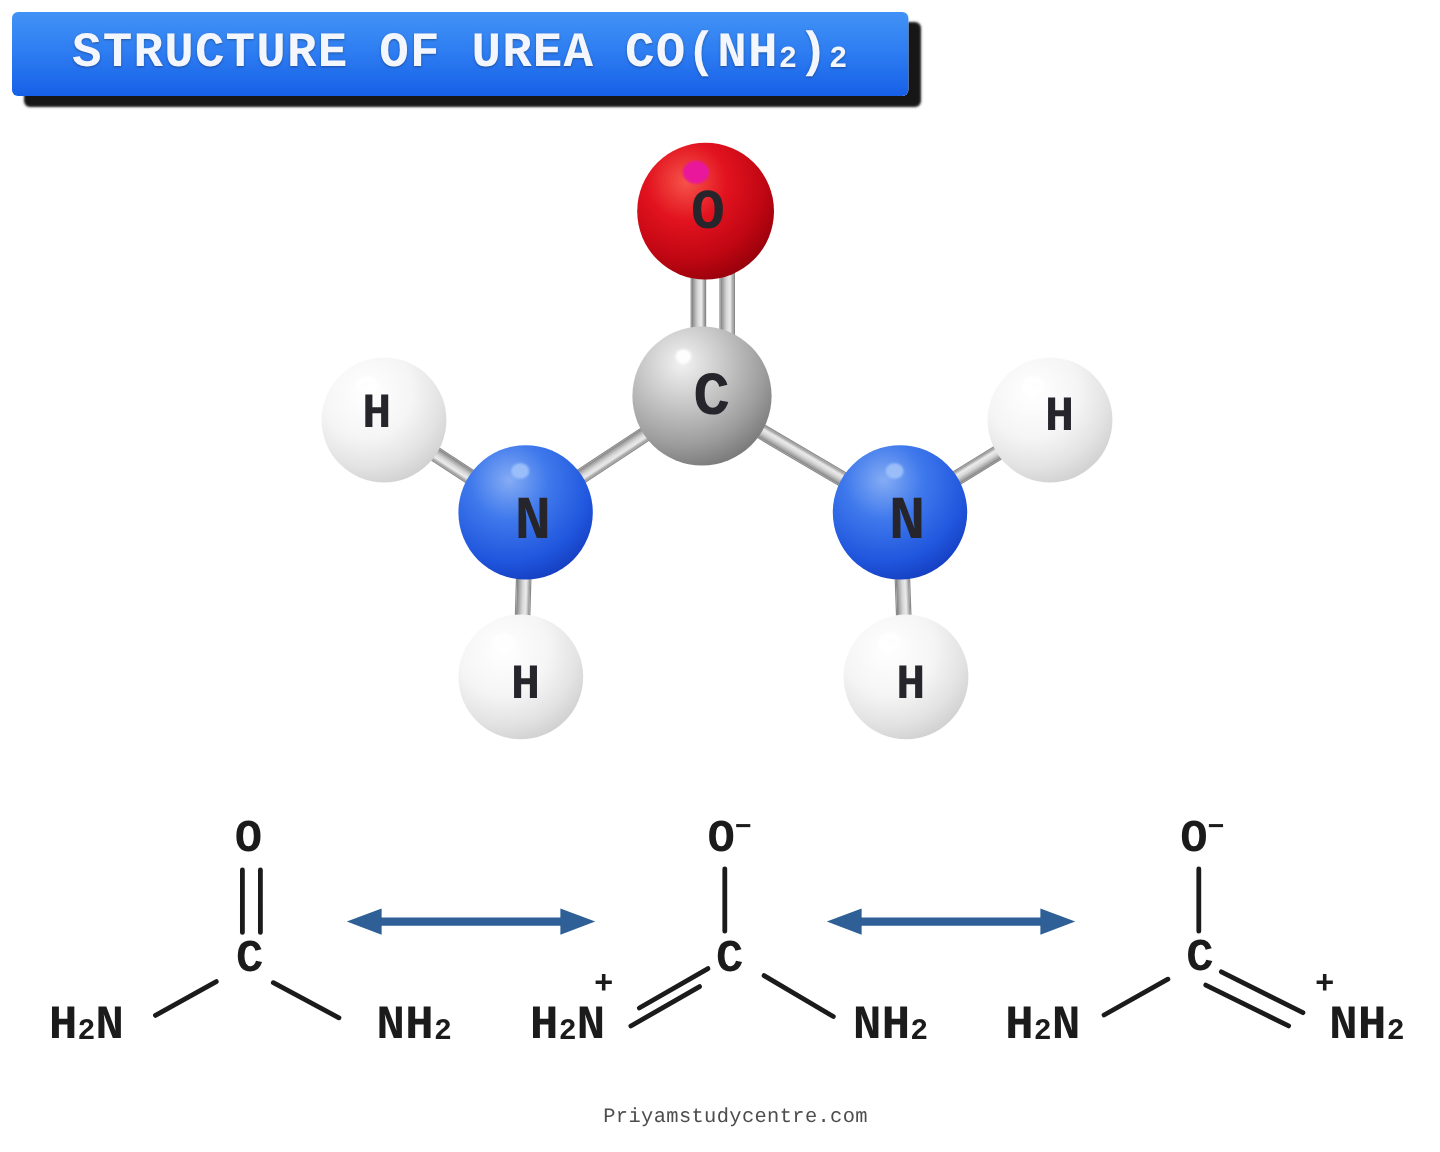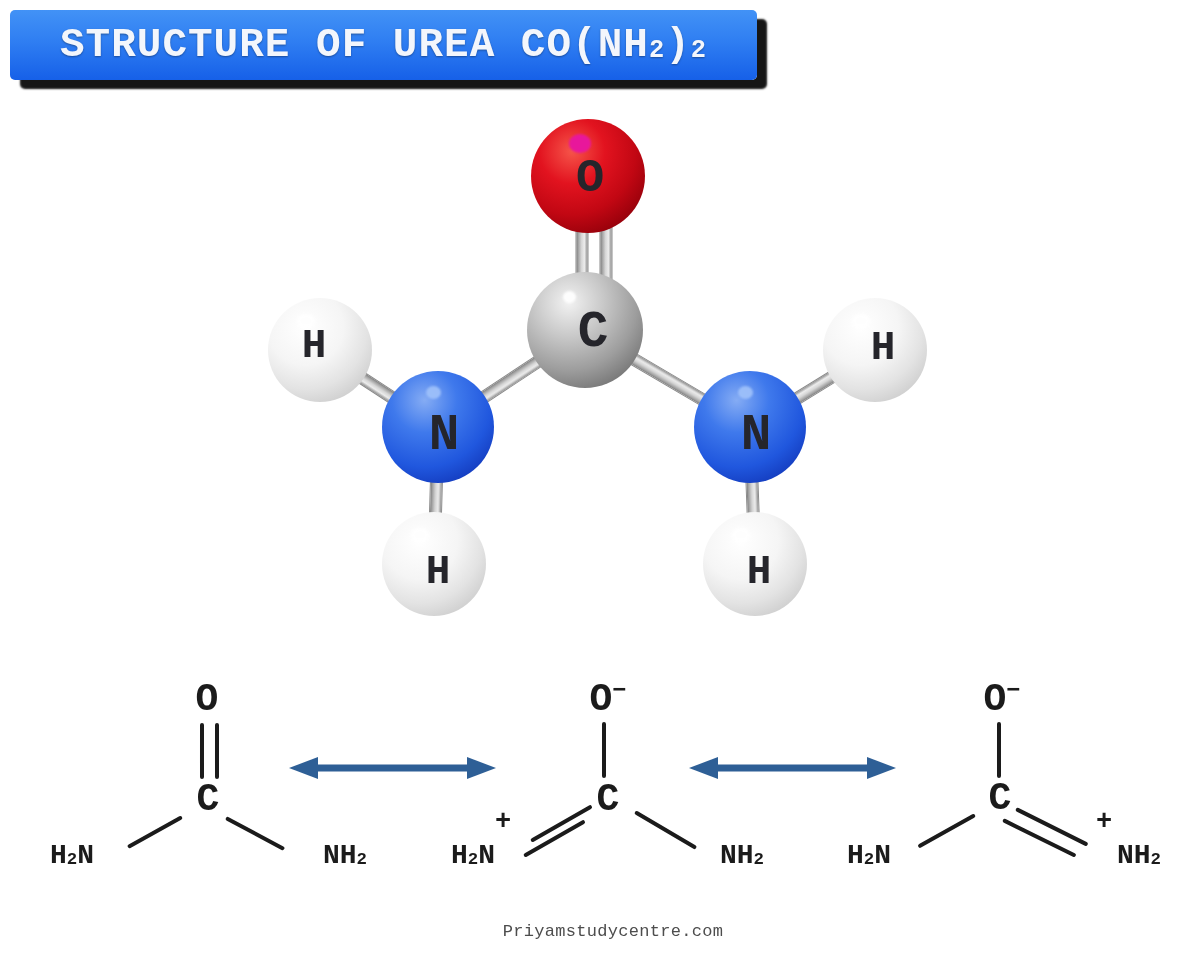--- a/index.html
+++ b/index.html
@@ -51,21 +51,21 @@
   .letter-O{font-size:47px;} .letter-C{font-size:51px;}
   .letter-N{font-size:51px;} .letter-H{font-size:41px;}
 
   
   .skline{position:absolute; background:var(--bond_line,#1b1b1b); border-radius:2px;}
   .rlabel{
     position:absolute; transform:translate(-50%,-50%);
     font-weight:bold; color:var(--bond_line,#1b1b1b); white-space:nowrap; line-height:1;
   }
   .lab-atom{font-size:38px;}
-  .lab-group{font-size:28px;}
+  .lab-group{font-size:40px;}
   .lab-plus{font-size:27px;}
   .res-arrow{position:absolute;}
 
   
   .watermark{
     position:absolute; transform:translateX(-50%);
     left:613px; top:922px;
     font-size:17px; color:var(--watermark_gray,#4d4d4d); letter-spacing:0.3px;
   }
 </style>

